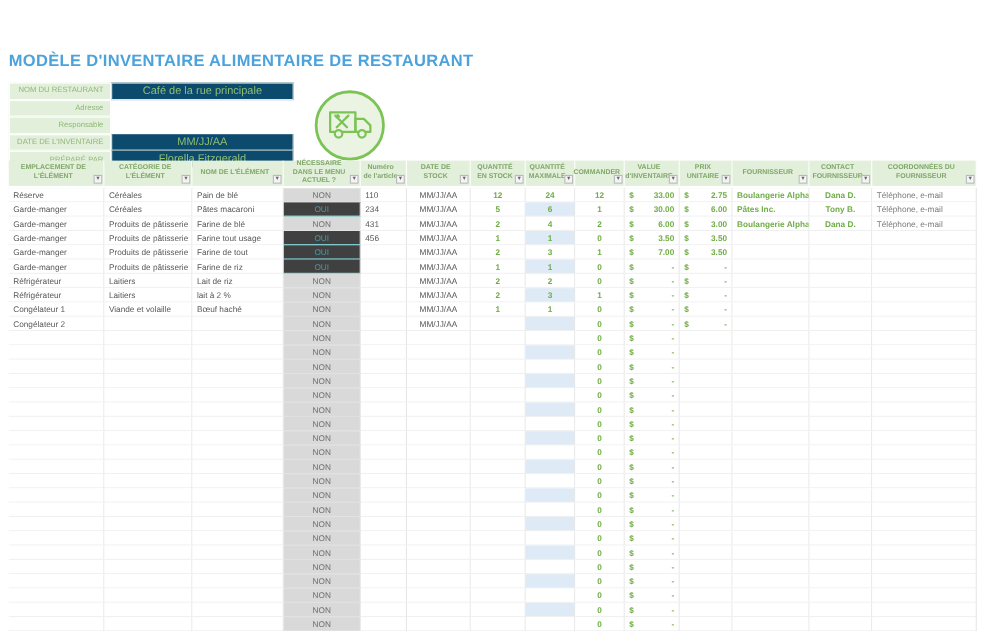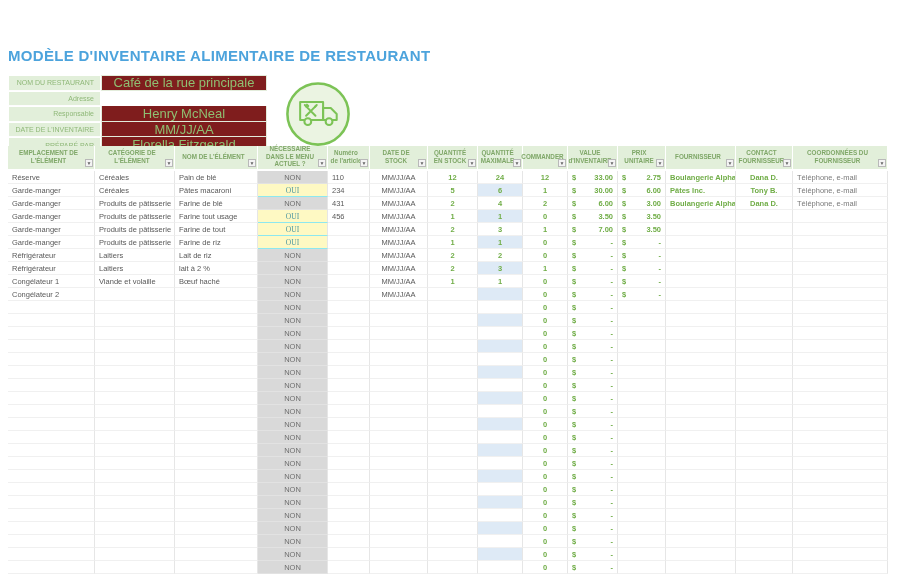--- a/index.html
+++ b/index.html
@@ -9,21 +9,21 @@
 
   .page-title { position:absolute; left:8px; top:5px; font-size:15px; font-weight:bold;
     color:#4CA3DC; letter-spacing:.3px; }
 
   
   .info-panel { position:absolute; left:8px; top:33px; }
   .f-row { display:flex; height:15.6px; }
   .f-label { width:93px; background:#E2EFDA; color:#8FB878; font-size:7px;
     display:flex; align-items:center; justify-content:flex-end; padding-right:6px;
     border:1px solid #fff; border-bottom:1px solid #FDFDFD; }
-  .f-value { width:166px; background:#7f1d1d; color:#8FBF72; font-size:13px;
+  .f-value { width:166px; background:#0c4a6e; color:#8FBF72; font-size:10px;
     display:flex; align-items:center; justify-content:center;
     border:1px solid #E3ECDB; border-top:none; white-space:nowrap; overflow:hidden; }
   .f-row:first-child .f-value { border-top:1px solid #E3ECDB; }
 
   
   .badge { position:absolute; left:284px; top:38px; width:68px; height:68px; }
 
   
   .tbl { position:absolute; left:8px; top:104px; }
   .thead { display:flex; height:25px; }
@@ -38,21 +38,21 @@
   .td { font-size:7.5px; color:#595959; display:flex; align-items:center;
     padding:0 4px; white-space:nowrap; overflow:hidden; background:#fff;
     border-right:1px solid #E6E6E6; border-bottom:1px solid #F0F0F0; }
   .left  { justify-content:flex-start; }
   .center{ justify-content:center; padding:0 1px; }
   .qty   { justify-content:center; color:#70AD47; font-weight:bold; }
   .money { justify-content:space-between; color:#70AD47; font-weight:bold; }
   .sup   { color:#70AD47; font-weight:bold; }
   .muted { color:#7A7A7A; }
   .menu-non { background:#D9D9D9; color:#6E6E6E; justify-content:center; border-bottom:1px solid #E2E2E2; }
-  .menu-oui { background:#fef9c3; color:#4E97A0; justify-content:center; border-bottom:1px solid #8DE8EF;font-family:Liberation Serif, serif; }
+  .menu-oui { background:#404040; color:#4E97A0; justify-content:center; border-bottom:1px solid #8DE8EF; }
   .alt { background:#DEEAF6; }
 
   .c0{width:87px}.c1{width:80px}.c2{width:83px}.c3{width:70px}.c4{width:42px}
   .c5{width:58px}.c6{width:50px}.c7{width:45px}.c8{width:45px}.c9{width:50px}
   .c10{width:48px}.c11{width:70px}.c12{width:57px}.c13{width:95px}
 
   .corner-mark { position:absolute; left:886px; top:565px; width:0; height:0;
     border-left:6px solid transparent; border-bottom:6px solid #4472C4; }
 </style>
 </head>
@@ -65,21 +65,20 @@
   <div class="info-panel">
       <div class="f-row">
         <div class="f-label">NOM DU RESTAURANT</div>
         <div class="f-value">Café de la rue principale</div>
       </div>
       <div class="f-row">
         <div class="f-label">Adresse</div>
       </div>
       <div class="f-row">
         <div class="f-label">Responsable</div>
-        <div class="f-value">Henry McNeal</div>
       </div>
       <div class="f-row">
         <div class="f-label">DATE DE L'INVENTAIRE</div>
         <div class="f-value">MM/JJ/AA</div>
       </div>
       <div class="f-row">
         <div class="f-label">PRÉPARÉ PAR</div>
         <div class="f-value">Florella Fitzgerald</div>
       </div>
     </div>

